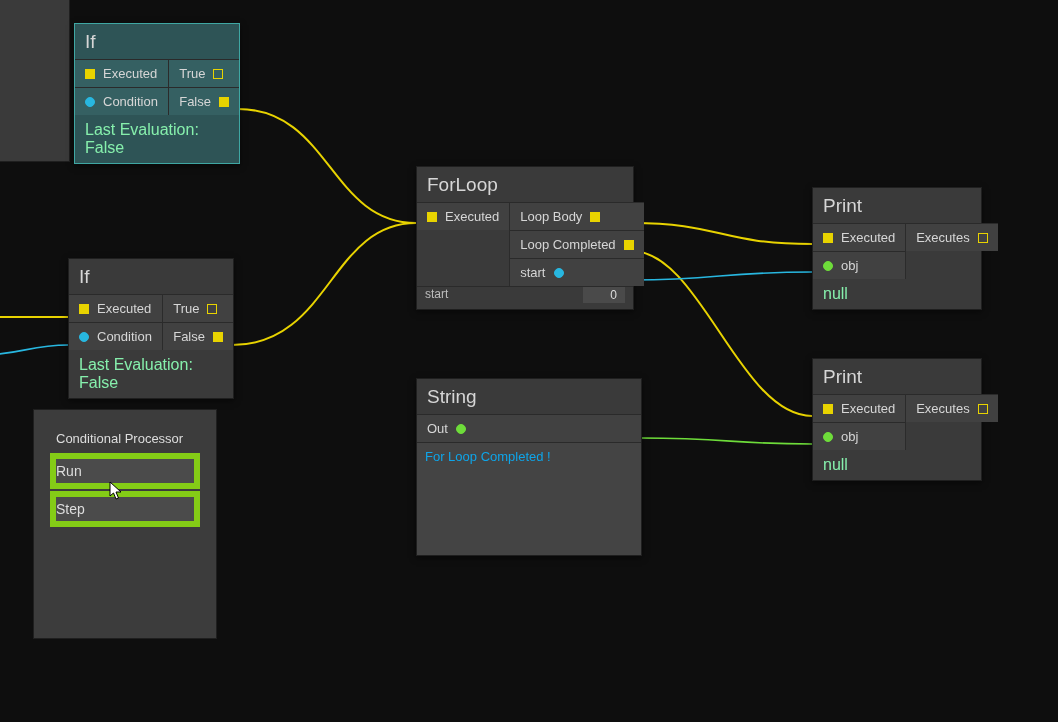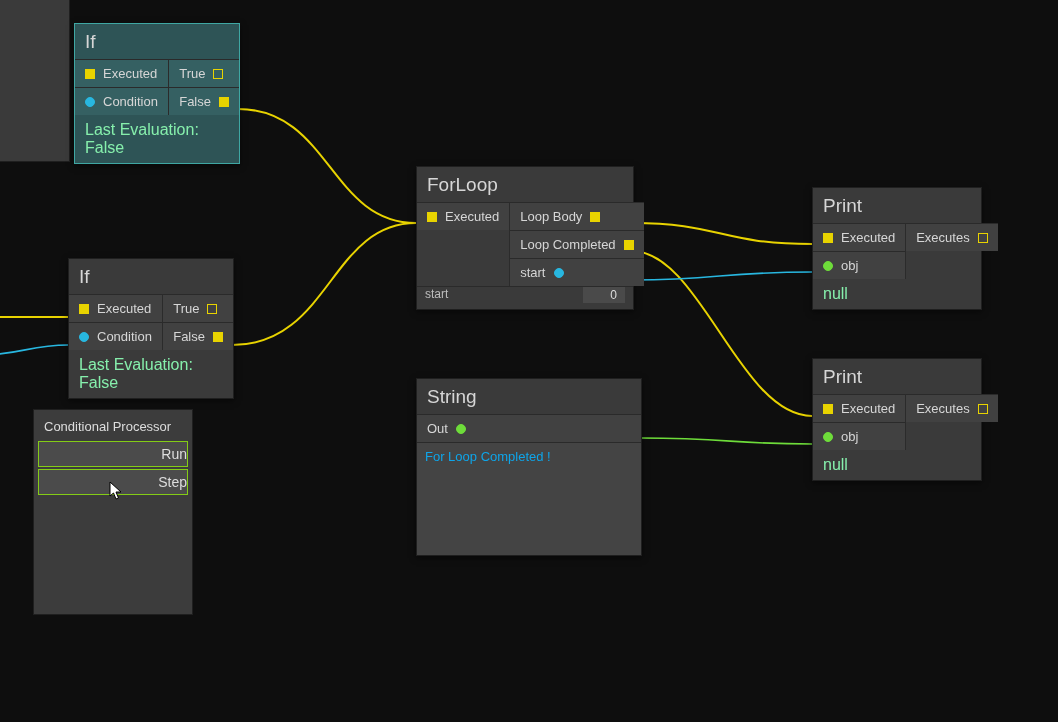--- a/index.html
+++ b/index.html
@@ -17,23 +17,23 @@
 .port.exec{border:1px solid #e8d300;background:#e8d300}
 .port.exec.hollow{background:transparent}
 .port.data{border-radius:50%;border:1px solid #28b7e0}
 .port.data.fill{background:#28b7e0}
 .port.data.green{border-color:#6edc3a}
 .port.data.green.fill{background:#6edc3a}
 .footer{padding:6px 10px;color:#86efac;font-size:16px}
 .param{display:flex;align-items:flex-start;height:22px;padding:0 8px;border-top:1px solid #2a2a2a;font-size:12px;color:#bdbdbd}
 .param .v{margin-left:auto;background:#4a4a4a;padding:1px 8px;min-width:26px;text-align:right;color:#ddd}
 .textarea{background:#444;border-top:1px solid #2a2a2a;padding:6px 8px;color:#0ea5e9;min-height:100px}
-.panel{position:absolute;background:#3c3c3c;border:1px solid #1f1f1f;z-index:3;padding:4px}
+.panel{position:absolute;background:#3c3c3c;border:1px solid #1f1f1f;z-index:3;padding:16px}
 .panel .ptitle{padding:5px 6px;color:#ddd}
-.btn{display:block;background:#4b4b4b;border:1px solid #84cc16;color:#ddd;text-align:right;padding:4px 0;margin:2px 0;cursor:pointer;font-size:14px}
+.btn{display:block;background:#4b4b4b;border:6px solid #84cc16;color:#ddd;text-align:left;padding:4px 0;margin:2px 0;cursor:pointer;font-size:14px}
 .block{position:absolute;background:#3a3a3a;border:1px solid #1f1f1f;z-index:0}
 .cursor{position:absolute;z-index:10;width:14px;height:20px}
 </style>
 </head>
 <body>
 
 <div class="block" style="left:-10px;top:-10px;width:78px;height:170px"></div>
 
 <svg class="wires">
 

